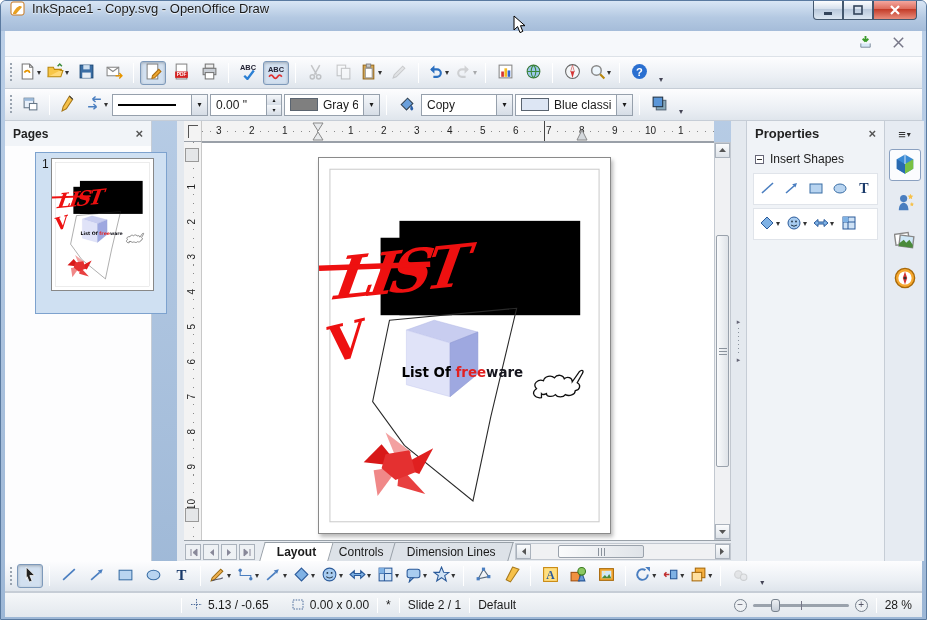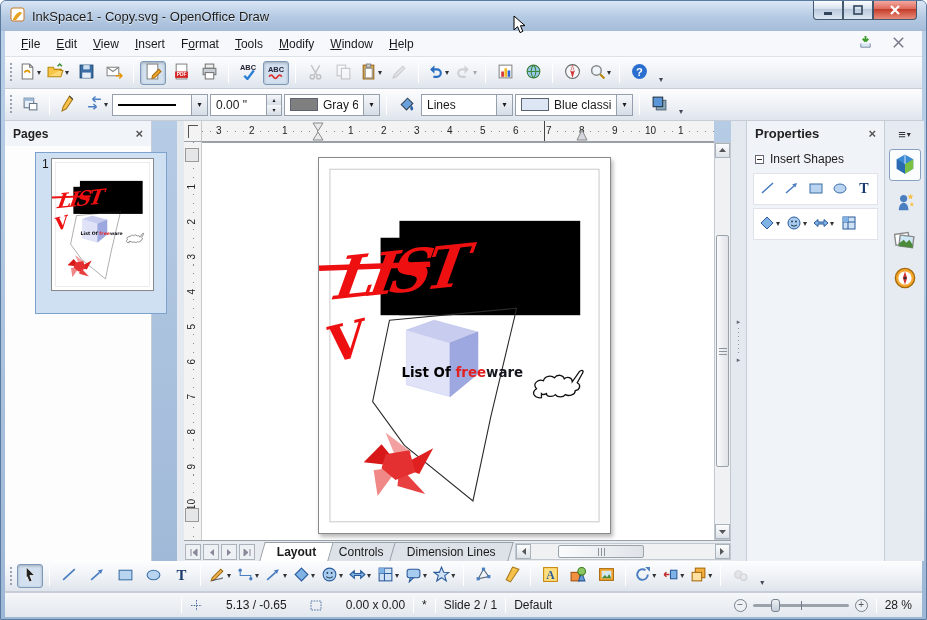--- a/index.html
+++ b/index.html
@@ -1,21 +1,21 @@
 <!DOCTYPE html>
 <html><head>
 <meta charset="utf-8">
 <style>
   *{box-sizing:border-box;margin:0;padding:0}
   html,body{background:#fff}
   #app{position:relative;width:927px;height:620px;font-family:"Liberation Sans",sans-serif;
        font-size:12px;color:#1a1a1a;background:linear-gradient(#bcd0e8,#9db7d6);
        border:1px solid #5a7aa0;border-radius:6px 6px 0 0;overflow:hidden;}
   
-  .titlebar{position:absolute;left:0;top:0;right:0;height:30px;display:flex;align-items:center;gap:6px;
+  .titlebar{position:absolute;left:0;top:0;right:0;height:30px;display:flex;gap:6px;
             padding-left:9px;background:linear-gradient(#d9e6f5,#b4c9e2 55%,#a5bcd9);}
   .title{font-size:13px;text-shadow:0 1px 1px rgba(255,255,255,.8)}
   .winbtns{position:absolute;top:0;right:9px;display:flex}
   .wbtn{width:30px;height:19px;border:1px solid #44586e;border-top:none;display:flex;align-items:center;
         justify-content:center;background:linear-gradient(#fdfeff,#d4dfec 45%,#b9c9dc 46%,#dce7f2);}
   .wbtn.first{border-radius:0 0 0 4px}
   .wbtn.close{width:44px;border-radius:0 0 4px 0;background:linear-gradient(#f4a79e,#dd6a5a 45%,#c33b28 46%,#e98d7c);}
   
   .menubar{position:absolute;top:30px;left:4px;right:4px;height:26px;background:#f6f8fb;
            border-bottom:1px solid #dde2e8;display:flex;align-items:center;padding:0 8px}
@@ -118,21 +118,21 @@
   #tabstrip{position:absolute;left:883px;top:120px;width:40px;height:440px;background:#e6ebf2;
             border-left:1px solid #c6cdd6;display:flex;flex-direction:column;align-items:center}
   #sb-menu{margin:6px 0 4px 0;font-size:13px;color:#333;display:flex;align-items:center;gap:1px}
   .side-tab{width:32px;height:32px;margin:3px 0;display:flex;align-items:center;justify-content:center;
             border:1px solid transparent;border-radius:3px}
   .side-tab.active{background:#fbfcfe;border-color:#8aa0c0}
   
   #statusbar{position:absolute;left:4px;right:4px;top:591px;height:25px;display:flex;align-items:center;
              background:linear-gradient(#f5f7f9,#e3e8ee);border-top:1px solid #c6cdd6;font-size:12px}
   .sb-sep{width:1px;height:15px;background:#b6bcc4;border-right:1px solid #fff;margin:0 8px;flex:none}
-  .sb-item{display:flex;align-items:flex-end;gap:23px;white-space:nowrap}
+  .sb-item{display:flex;align-items:flex-start;gap:5px;white-space:nowrap}
   #zoomgrp{margin-left:auto;display:flex;align-items:center;gap:6px}
   #ztrack{position:relative;width:96px;height:3px;background:#9aa2ac;border-radius:2px}
   #ztick{position:absolute;left:48px;top:-3px;width:1px;height:9px;background:#778}
   #zthumb{position:absolute;left:18px;top:-5px;width:9px;height:13px;border-radius:3px;
           background:linear-gradient(#eef1f4,#c4ccd6);border:1px solid #78828e}
   .zbtn{width:13px;height:13px;border:1px solid #78828e;border-radius:50%;display:flex;align-items:center;
         justify-content:center;font-size:10px;color:#556;background:#eef1f4;line-height:10px}
   #cursor{position:absolute;left:512px;top:14px;z-index:99;pointer-events:none}
 </style>
 </head>
@@ -161,31 +161,20 @@
         </div>
       <div class="wbtn close">
           <svg width="12" height="12">
             <path d="M2 2l8 8M10 2l-8 8" stroke="#fff" stroke-width="2.2"></path>
           </svg>
         </div>
     </div>
   </div>
 
   <div class="menubar">
-    <div id="menu-items" style="display:flex">
-        <span class="menu-item"><u>F</u>ile</span>
-        <span class="menu-item"><u>E</u>dit</span>
-        <span class="menu-item"><u>V</u>iew</span>
-        <span class="menu-item"><u>I</u>nsert</span>
-        <span class="menu-item">F<u>o</u>rmat</span>
-        <span class="menu-item"><u>T</u>ools</span>
-        <span class="menu-item"><u>M</u>odify</span>
-        <span class="menu-item"><u>W</u>indow</span>
-        <span class="menu-item"><u>H</u>elp</span>
-      </div>
     <div class="menu-right" id="menu-right">
         <span><svg width="15" height="15" viewBox="0 0 16 16">
             <path d="M8 1v6m0 0L5 4m3 3l3-3" stroke="#3a9a2a" stroke-width="2" fill="none"></path>
             <path d="M3 9v4h10V9" stroke="#789" fill="#d8e8f8"></path>
           </svg></span>
         <span><svg width="15" height="15" viewBox="0 0 16 16">
             <path d="M3 3l10 10M13 3L3 13" stroke="#778" stroke-width="1.6"></path>
           </svg></span>
       </div>
   </div>
@@ -377,21 +366,21 @@
         <span class="ddbox">▾</span>
       </div>
       <div class="tsep"></div>
       <div class="tbtn">
         <span><svg width="17" height="17" viewBox="0 0 16 16">
             <path d="M3 9l6-6 5 5-6 6z" fill="#6aa0dc" stroke="#345"></path>
             <path d="M12.5 9.5c2 2.5 2.5 4 1 4.8s-3-.8-1-4.8" fill="#2a5fa8"></path>
           </svg></span>
       </div>
       <div class="tselect" style="width: 92px;">
-        <span class="lbl">Lines</span>
+        <span class="lbl">Copy</span>
         <span class="ddbox">▾</span>
       </div>
       <div class="tselect" style="width: 118px;">
         <span class="swatch" style="background:#dde6f4"></span>
         <span class="lbl">Blue classic</span>
         <span class="ddbox">▾</span>
       </div>
       <div class="tsep"></div>
       <div class="tbtn">
         <span><svg width="17" height="17" viewBox="0 0 16 16">

